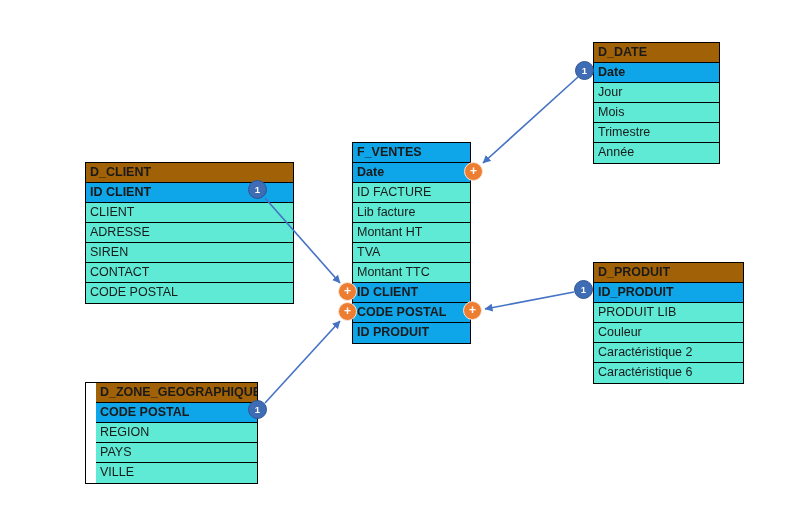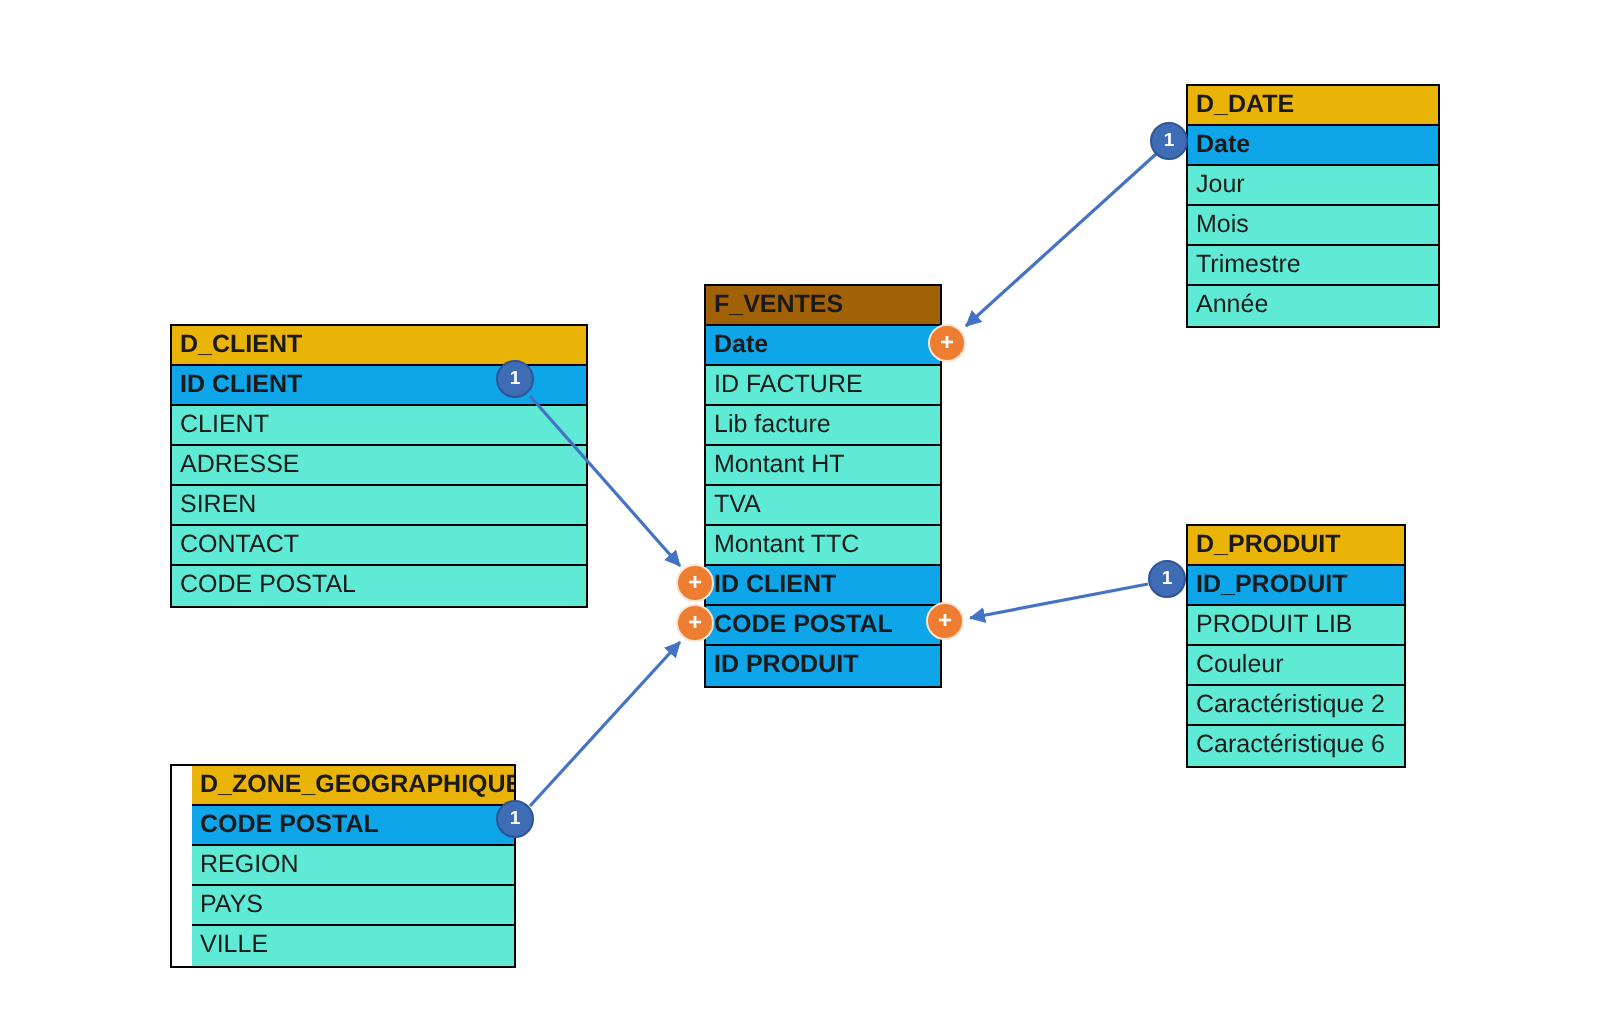--- a/index.html
+++ b/index.html
@@ -15,29 +15,29 @@
     height:20px;line-height:18px;font-weight:bold;font-size:12.5px;
     padding-left:4px;border-bottom:1px solid #000;box-sizing:border-box;
     color:#1a1a1a;white-space:nowrap;overflow:hidden;
   }
   .tbl .row{
     height:20px;line-height:18px;font-size:12.5px;padding-left:4px;
     border-bottom:1px solid #000;box-sizing:border-box;color:#1a1a1a;
     background:#5eead4;white-space:nowrap;overflow:hidden;
   }
   .tbl .row:last-child{border-bottom:none;}
-  .hdr.dim{background:#eab308;}
-  .hdr.fact{background:#a16207;}
+  .hdr.dim{background:#a16207;}
+  .hdr.fact{background:#0ea5e9;}
   .row.key{background:#0ea5e9;font-weight:bold;}
 
   #t-client{left:85px;top:162px;width:209px;}
   #t-zone{left:85px;top:382px;width:173px;padding-left:10px;}
   #t-ventes{left:352px;top:142px;width:119px;}
   #t-date{left:593px;top:42px;width:127px;}
-  #t-produit{left:593px;top:262px;width:110px;}
+  #t-produit{left:593px;top:262px;width:151px;}
 
   #rel-layer{position:absolute;left:0;top:0;width:811px;height:506px;z-index:2;}
 
   .badge{
     position:absolute;border-radius:50%;color:#fff;z-index:3;
     display:flex;align-items:center;justify-content:center;box-sizing:border-box;
   }
   .badge.one{
     width:19px;height:19px;background:#3E6CB5;border:1px solid #2F5596;
     font-size:9.5px;font-weight:bold;

